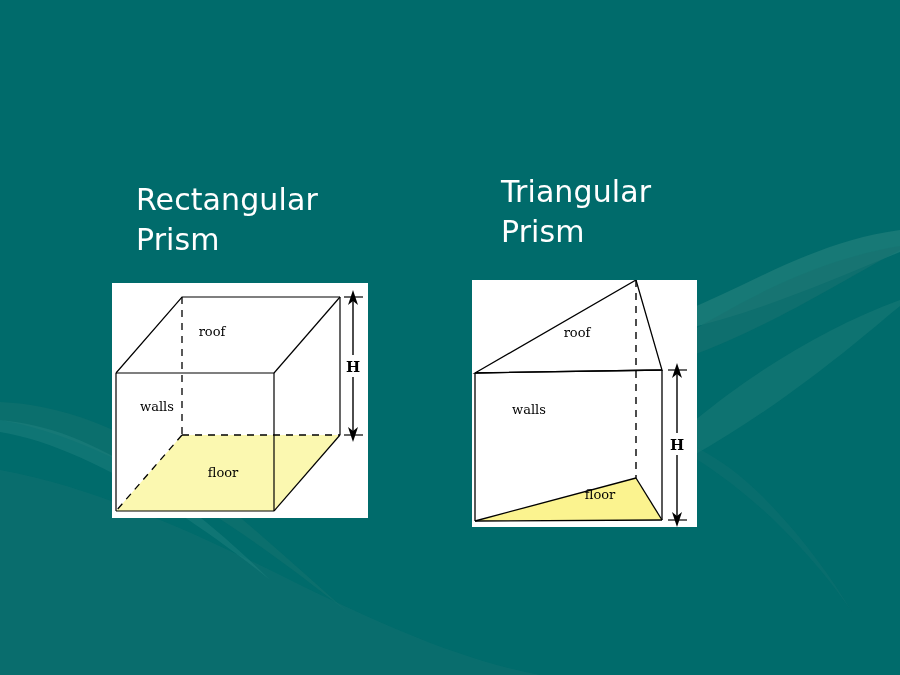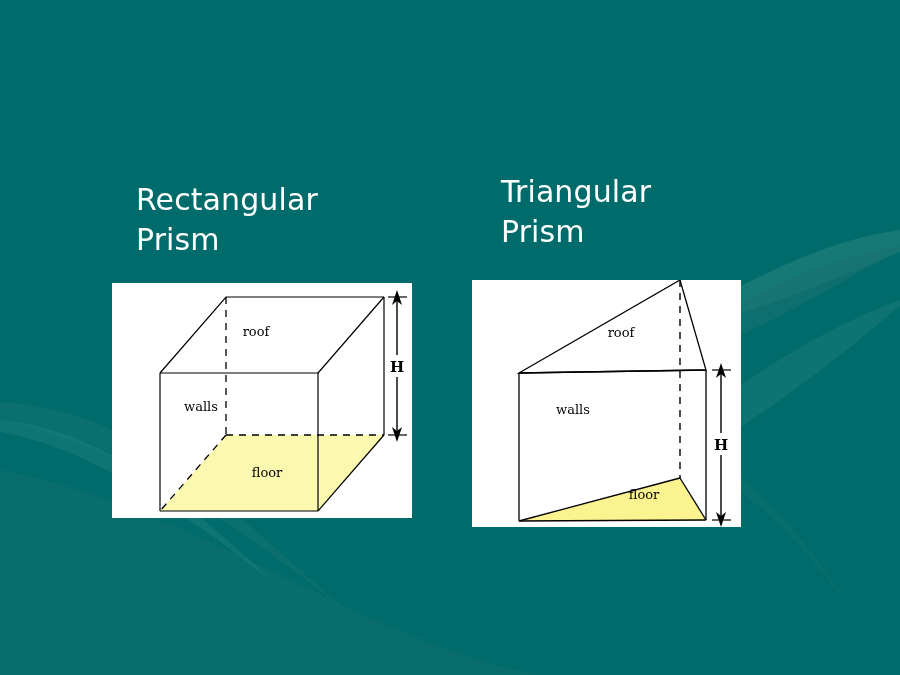--- a/index.html
+++ b/index.html
@@ -46,21 +46,20 @@
   }
   #title-tri {
     left: 488px;
     top: 172px;
     width: 280px;
     margin-left: 13px;
   }
   .figure {
     position: absolute;
     background: #ffffff;
-    padding-left: 44px;
   }
   #figure-rect {
     left: 112px;
     top: 283px;
     width: 256px;
     height: 235px;
   }
   #figure-tri {
     left: 472px;
     top: 280px;

